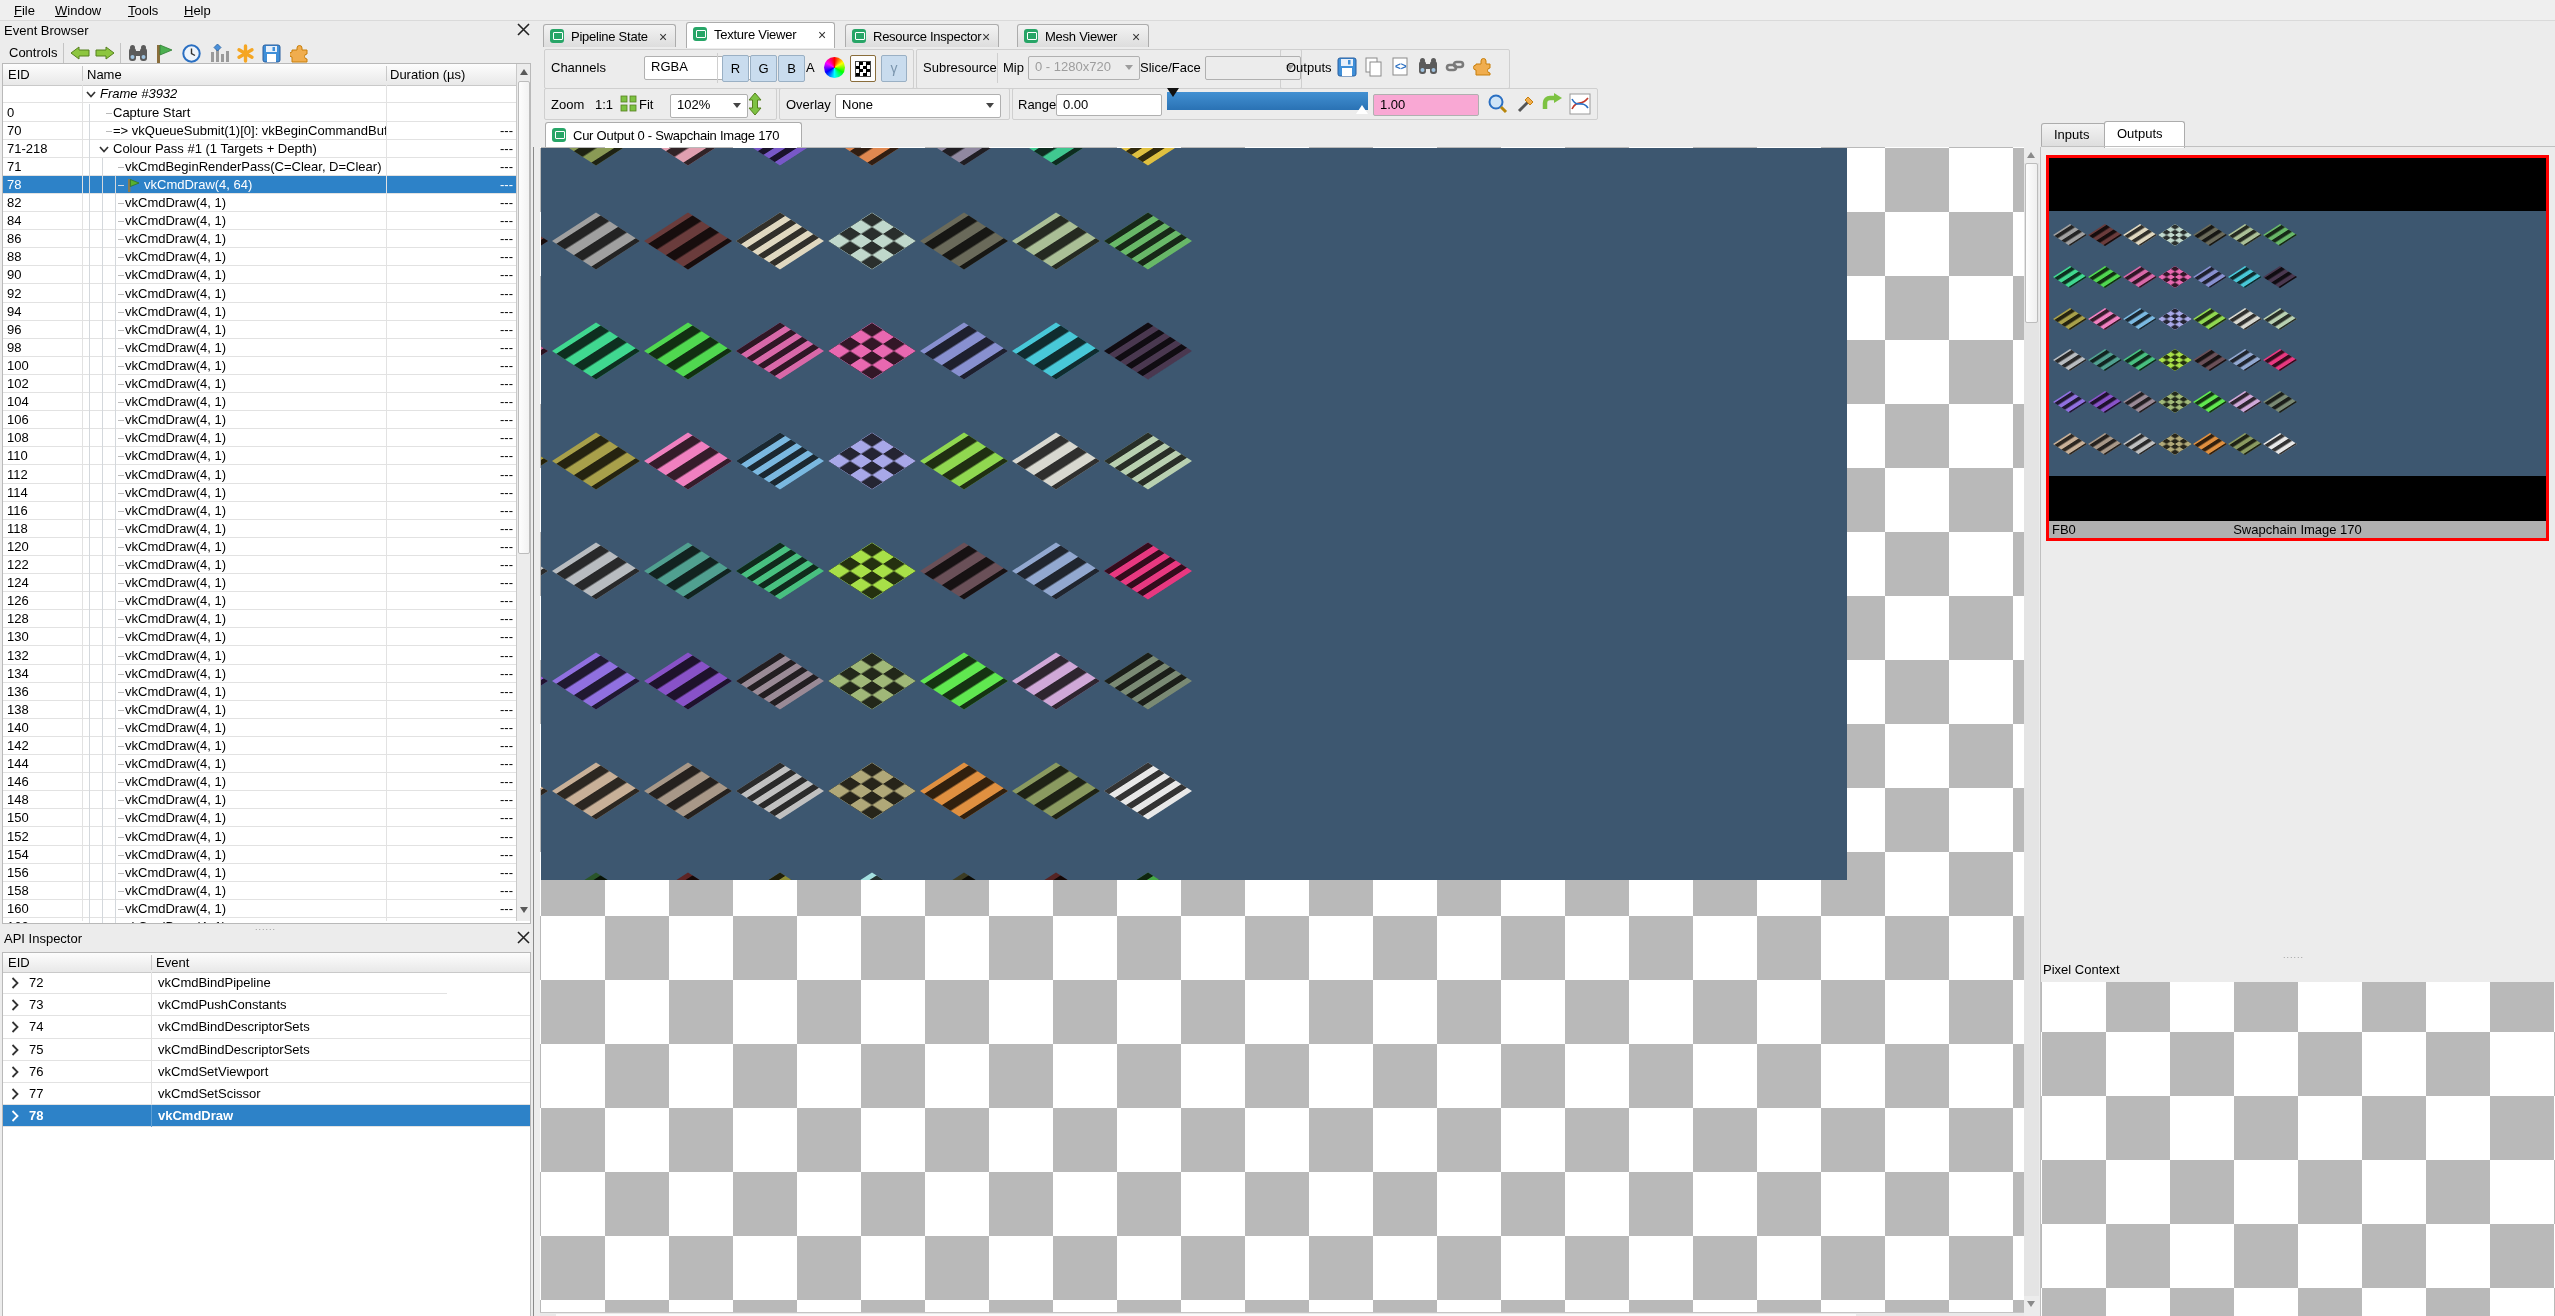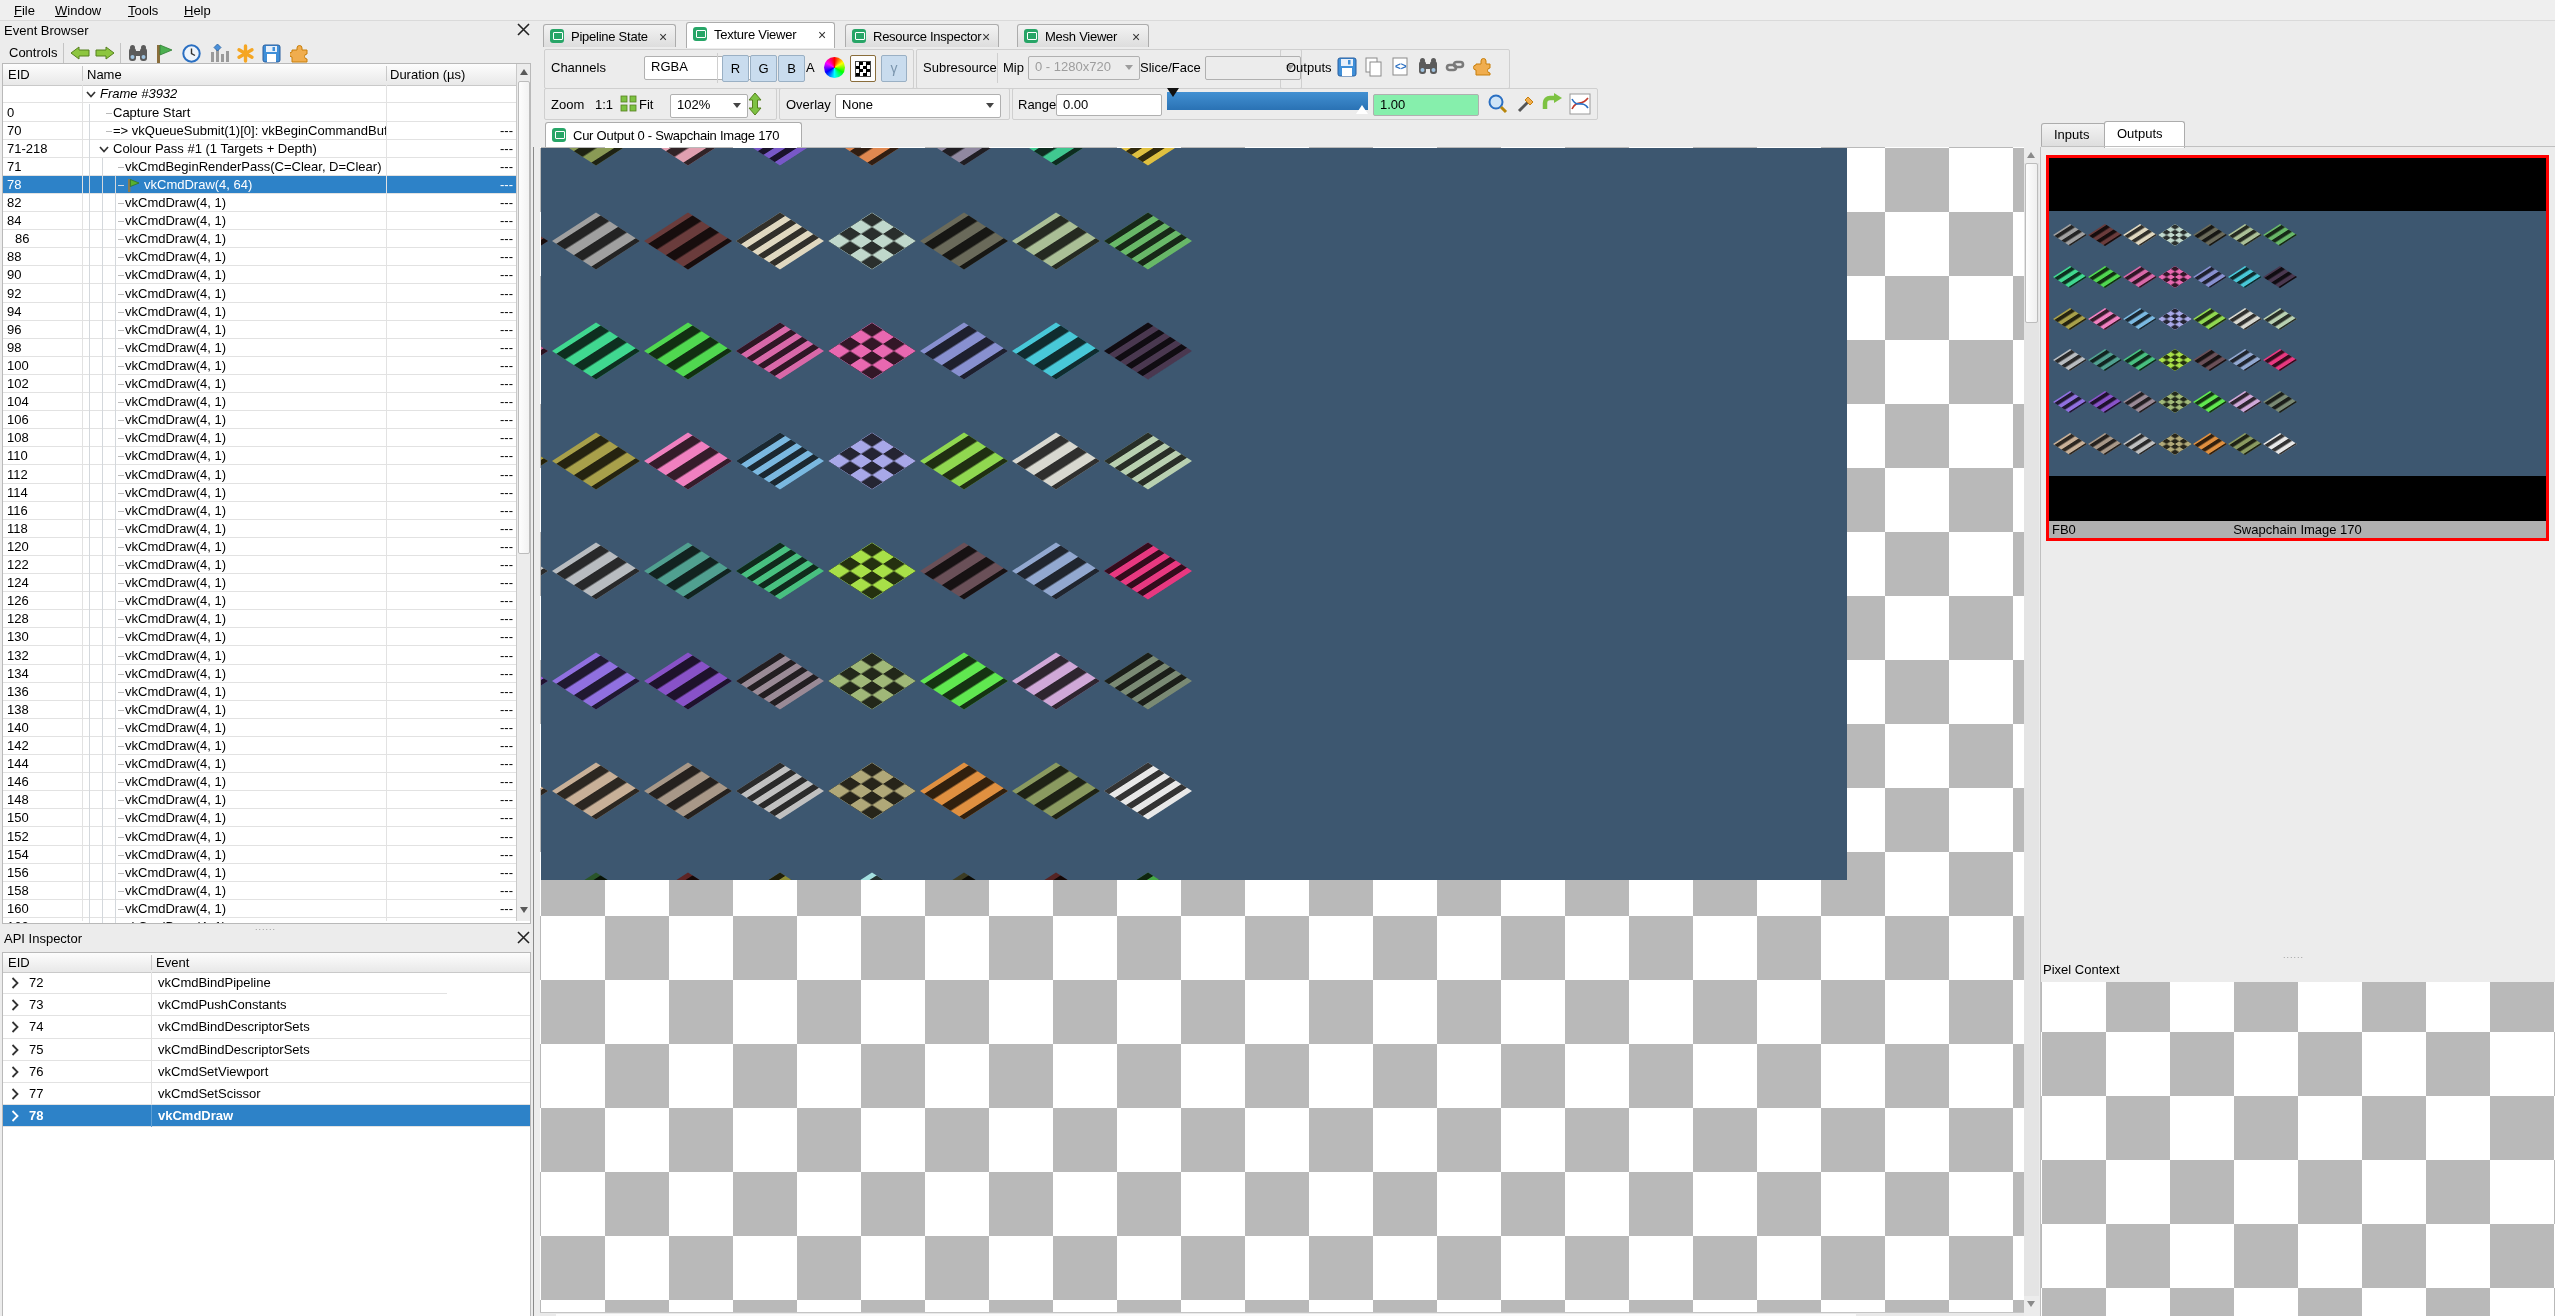--- a/index.html
+++ b/index.html
@@ -147,21 +147,21 @@
         <div class="lbl" style="left:122px;top:1px;">vkCmdDraw(4, 1)</div>
         <div class="dur">---</div>
       </div>
       <div class="abs rowline" style="left:0;top:148.10px;width:513px;height:18.10px;box-sizing:border-box;">
         <div class="lbl" style="left:4px;top:1px;">84</div>
         <div class="hline" style="left:115px;top:9px;width:6px;background:#b9b9b9;"></div>
         <div class="lbl" style="left:122px;top:1px;">vkCmdDraw(4, 1)</div>
         <div class="dur">---</div>
       </div>
       <div class="abs rowline" style="left:0;top:166.20px;width:513px;height:18.10px;box-sizing:border-box;">
-        <div class="lbl" style="left:4px;top:1px;margin-left:8px;">86</div>
+        <div class="lbl" style="left:4px;top:1px;">86</div>
         <div class="hline" style="left:115px;top:9px;width:6px;background:#b9b9b9;"></div>
         <div class="lbl" style="left:122px;top:1px;">vkCmdDraw(4, 1)</div>
         <div class="dur">---</div>
       </div>
       <div class="abs rowline" style="left:0;top:184.30px;width:513px;height:18.10px;box-sizing:border-box;">
         <div class="lbl" style="left:4px;top:1px;">88</div>
         <div class="hline" style="left:115px;top:9px;width:6px;background:#b9b9b9;"></div>
         <div class="lbl" style="left:122px;top:1px;">vkCmdDraw(4, 1)</div>
         <div class="dur">---</div>
       </div>
@@ -565,21 +565,21 @@
     </svg>
     <div class="lbl" style="left:786px;top:97px;">Overlay</div>
     <div class="combo" style="left:835px;top:94px;width:158px;height:22px;">None<div class="arr"></div></div>
     <div class="lbl" style="left:1018px;top:97px;">Range</div>
     <div class="abs" style="left:1056px;top:94px;width:106px;height:22px;background:#fff;border:1px solid #b0b0b0;border-radius:2px;box-sizing:border-box;line-height:20px;padding-left:6px;">0.00</div>
     <div class="abs" style="left:1167px;top:88px;width:201px;height:26px;">
       <div class="abs" style="left:0;top:4px;width:201px;height:18px;background:linear-gradient(#4290d2,#2a72b4);"></div>
       <div class="scrtri" style="left:0px;top:0px;border-left:6px solid transparent;border-right:6px solid transparent;border-top:9px solid #111;"></div>
       <div class="scrtri" style="left:189px;top:17px;border-left:6px solid transparent;border-right:6px solid transparent;border-bottom:9px solid #fff;"></div>
     </div>
-    <div class="abs" style="left:1373px;top:94px;width:106px;height:22px;background:#86efac;border:1px solid #b0b0b0;border-radius:2px;box-sizing:border-box;line-height:20px;padding-left:6px;">1.00</div>
+    <div class="abs" style="left:1373px;top:94px;width:106px;height:22px;background:#f9a8d4;border:1px solid #b0b0b0;border-radius:2px;box-sizing:border-box;line-height:20px;padding-left:6px;">1.00</div>
     <svg class="abs" style="left:1487px;top:93px" width="22" height="22">
       <circle cx="9" cy="9" r="6.5" fill="#cfe4f7" stroke="#2a6fc2" stroke-width="2"></circle>
       <path d="M14,14 L19,19" stroke="#b8860b" stroke-width="3"></path>
     </svg>
     <svg class="abs" style="left:1515px;top:93px" width="22" height="22">
       <path d="M4,18 L14,8" stroke="#555" stroke-width="3"></path>
       <path d="M13,4 L18,9 L15,12 L10,7 Z" fill="#f0ad4e" stroke="#c87f0a"></path>
     </svg>
     <svg class="abs" style="left:1541px;top:93px" width="24" height="22">
       <path d="M4,16 L4,10 A5,5 0 0,1 9,5 L15,5" stroke="#7dc242" stroke-width="4.5" fill="none"></path>

